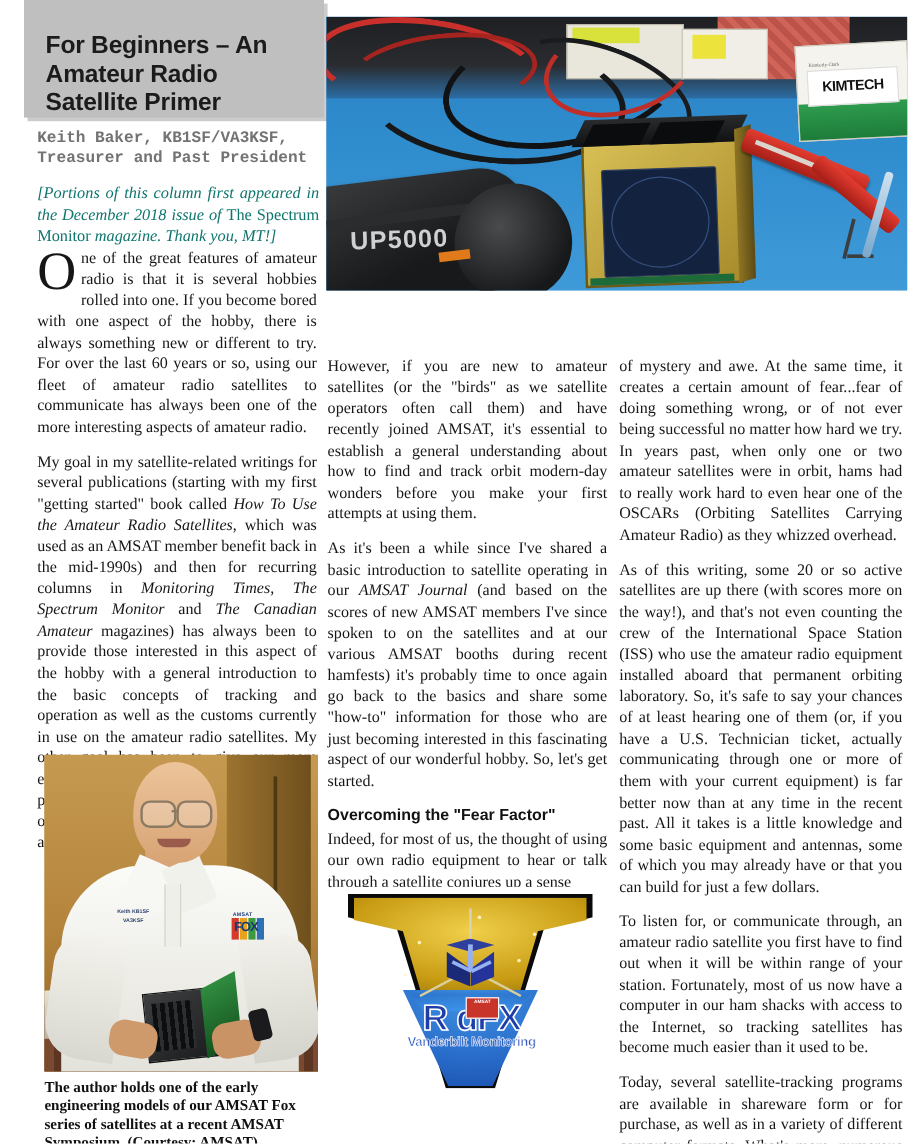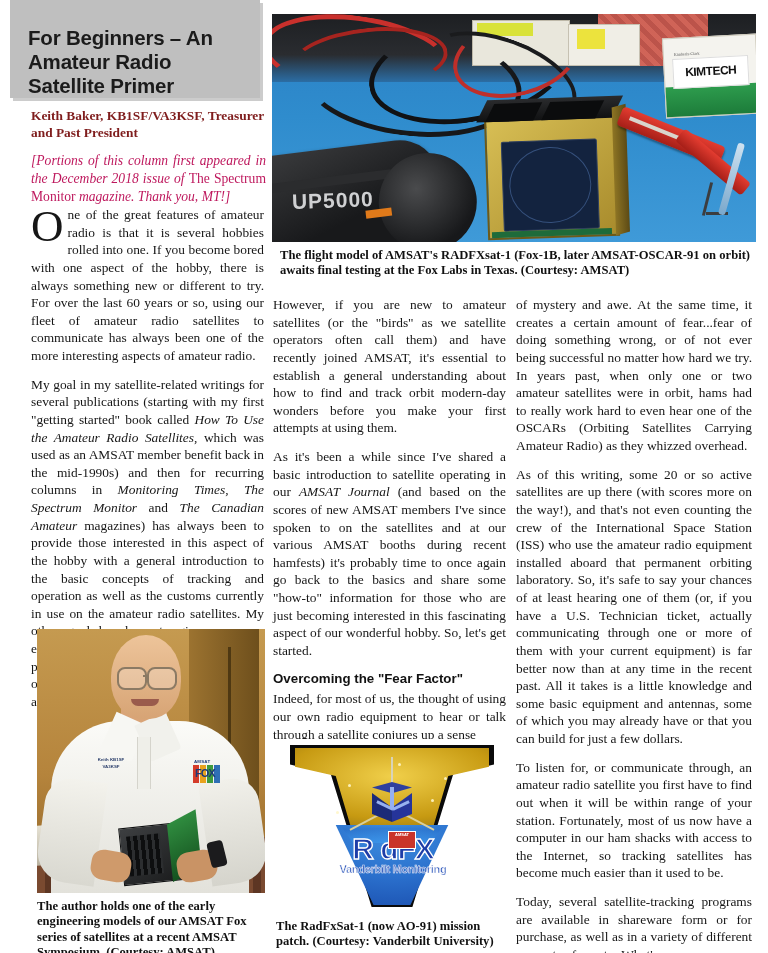--- a/index.html
+++ b/index.html
@@ -6,39 +6,39 @@
   body{
     width:768px;height:953px;overflow:hidden;
     background:#ffffff;
     font-family:"Liberation Serif", serif;
     color:#141414;
   }
   .page{position:relative;width:768px;height:953px;}
 
   
   .title-box{
-    position:absolute;left:10px;top:0;width:250px;height:98px;
+    position:absolute;left:20px;top:0;width:250px;height:98px;
     background:#bfbfbf;
     box-shadow:3px 3px 0 rgba(0,0,0,.20);
   }
   .title-box h1{
     margin:0;padding:26px 14px 0 18px;
     font-family:"Liberation Sans", sans-serif;
     font-weight:bold;font-size:20.5px;line-height:1.18;
     color:#1b1b1b;letter-spacing:-.2px;
   }
   .byline{
     position:absolute;left:31px;top:108px;width:238px;
-    font-family:Liberation Serif, serif;
-    font-weight:bold;font-size:13.4px;line-height:1.25;color:#7f1d1d;
+    font-family:Liberation Mono, monospace;
+    font-weight:bold;font-size:13.4px;line-height:1.25;color:#737373;
   }
   .editors-note{
     position:absolute;left:31px;top:152px;width:235px;
     font-style:italic;font-size:13.6px;line-height:1.32;
-    text-align:justify;color:#be185d;
+    text-align:justify;color:#0f766e;
   }
   .editors-note .rom{font-style:normal;}
 
   
   .col{
     position:absolute;
     font-size:13.4px;line-height:1.315;
     text-align:justify;
     -webkit-hyphens:auto;hyphens:auto;
     color:#161616;
@@ -349,21 +349,20 @@
       <div class="edge"></div>
     </div>
 
     <div class="tool"></div>
     <div class="tool2"></div>
     <div class="allen"></div>
     <div class="allen2"></div>
     <div class="pen"></div>
   </div>
 
-  <div class="caption" id="cap-top">The flight model of AMSAT's RADFXsat-1 (Fox-1B, later AMSAT-OSCAR-91 on orbit) awaits final testing at the Fox Labs in Texas. (Courtesy: AMSAT)</div>
 
   <div class="col" id="col1">
     <p><span class="dropcap">O</span><span>ne of the great features of amateur radio is that it is several hobbies rolled into one. If you become bored with one aspect of the hobby, there is always something new or different to try. For over the last 60 years or so, using our fleet of amateur radio satellites to communicate has always been one of the more interesting aspects of amateur radio.</span></p>
     <p><span>My goal in my satellite-related writings for several publications (starting with my first "getting started" book called </span><i>How To Use the Amateur Radio Satellites</i><span>, which was used as an AMSAT member benefit back in the mid-1990s) and then for recurring columns in </span><i>Monitoring Times</i><span>, </span><i>The Spectrum Monitor</i><span> and </span><i>The Canadian Amateur</i><span> magazines) has always been to provide those interested in this aspect of the hobby with a general introduction to the basic concepts of tracking and operation as well as the customs currently in use on the amateur radio satellites. My other goal has been to give our more experienced satellite operators some practical, "hands-on" tips on how to use our current fleet of amateur radio satellites as</span></p>
   </div>
 
   <div class="photo-author">
     <div class="pa-wall"></div>
     <div class="pa-door"></div>
     <div class="pa-doorline"></div>
@@ -433,21 +432,20 @@
         <div class="pc-d3"></div>
     </div>
 
     <div class="patch-title">R dFX</div>
     <div class="patch-amsat">
       <span>AMSAT</span>
     </div>
     <div class="patch-sub">Vanderbilt Monitoring</div>
   </div>
 
-  <div class="caption" id="cap-patch">The RadFxSat-1 (now AO-91) mission patch. (Courtesy: Vanderbilt University)</div>
 
   <div class="col" id="col3">
     <p>of mystery and awe. At the same time, it creates a certain amount of fear...fear of doing something wrong, or of not ever being successful no matter how hard we try. In years past, when only one or two amateur satellites were in orbit, hams had to really work hard to even hear one of the OSCARs (Orbiting Satellites Carrying Amateur Radio) as they whizzed overhead.</p>
     <p>As of this writing, some 20 or so active satellites are up there (with scores more on the way!), and that's not even counting the crew of the International Space Station (ISS) who use the amateur radio equipment installed aboard that permanent orbiting laboratory. So, it's safe to say your chances of at least hearing one of them (or, if you have a U.S. Technician ticket, actually communicating through one or more of them with your current equipment) is far better now than at any time in the recent past. All it takes is a little knowledge and some basic equipment and antennas, some of which you may already have or that you can build for just a few dollars.</p>
     <p>To listen for, or communicate through, an amateur radio satellite you first have to find out when it will be within range of your station. Fortunately, most of us now have a computer in our ham shacks with access to the Internet, so tracking satellites has become much easier than it used to be.</p>
     <p>Today, several satellite-tracking programs are available in shareware form or for purchase, as well as in a variety of different computer formats. What's more, numerous web sites related to amateur satellite operation now have online tracking programs that make rough tracking a snap. But, if you're serious about satellite tracking, you should also become familiar with how to use sets of</p>
   </div>
 
 </div>
 

